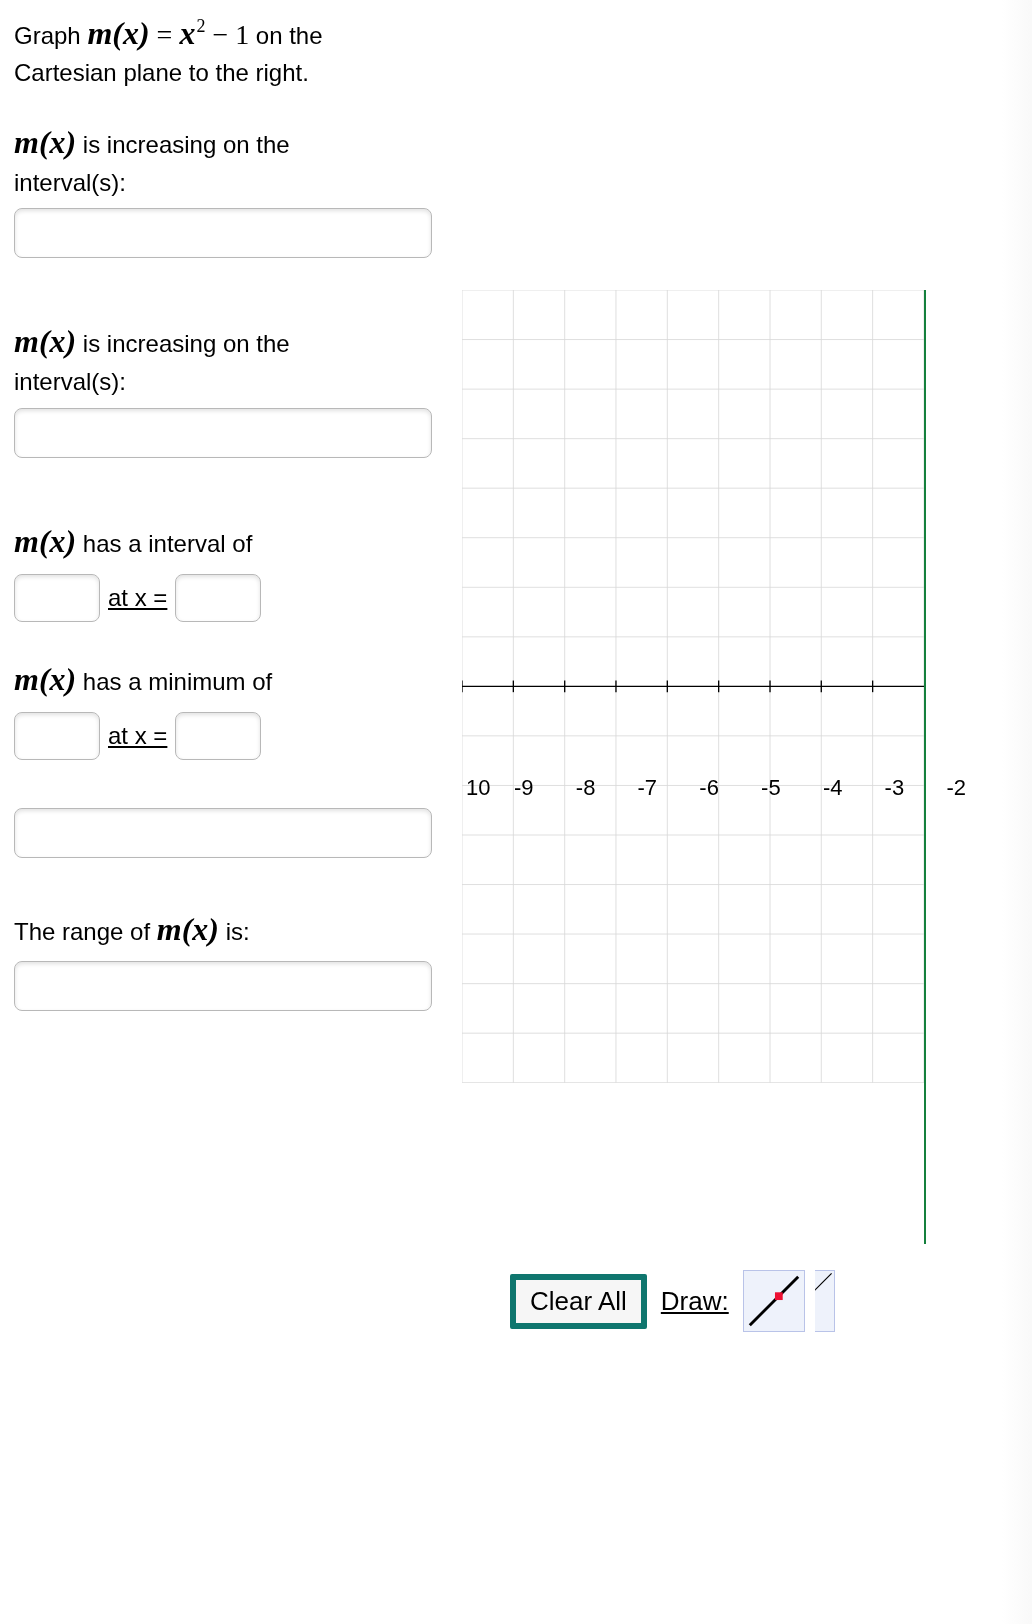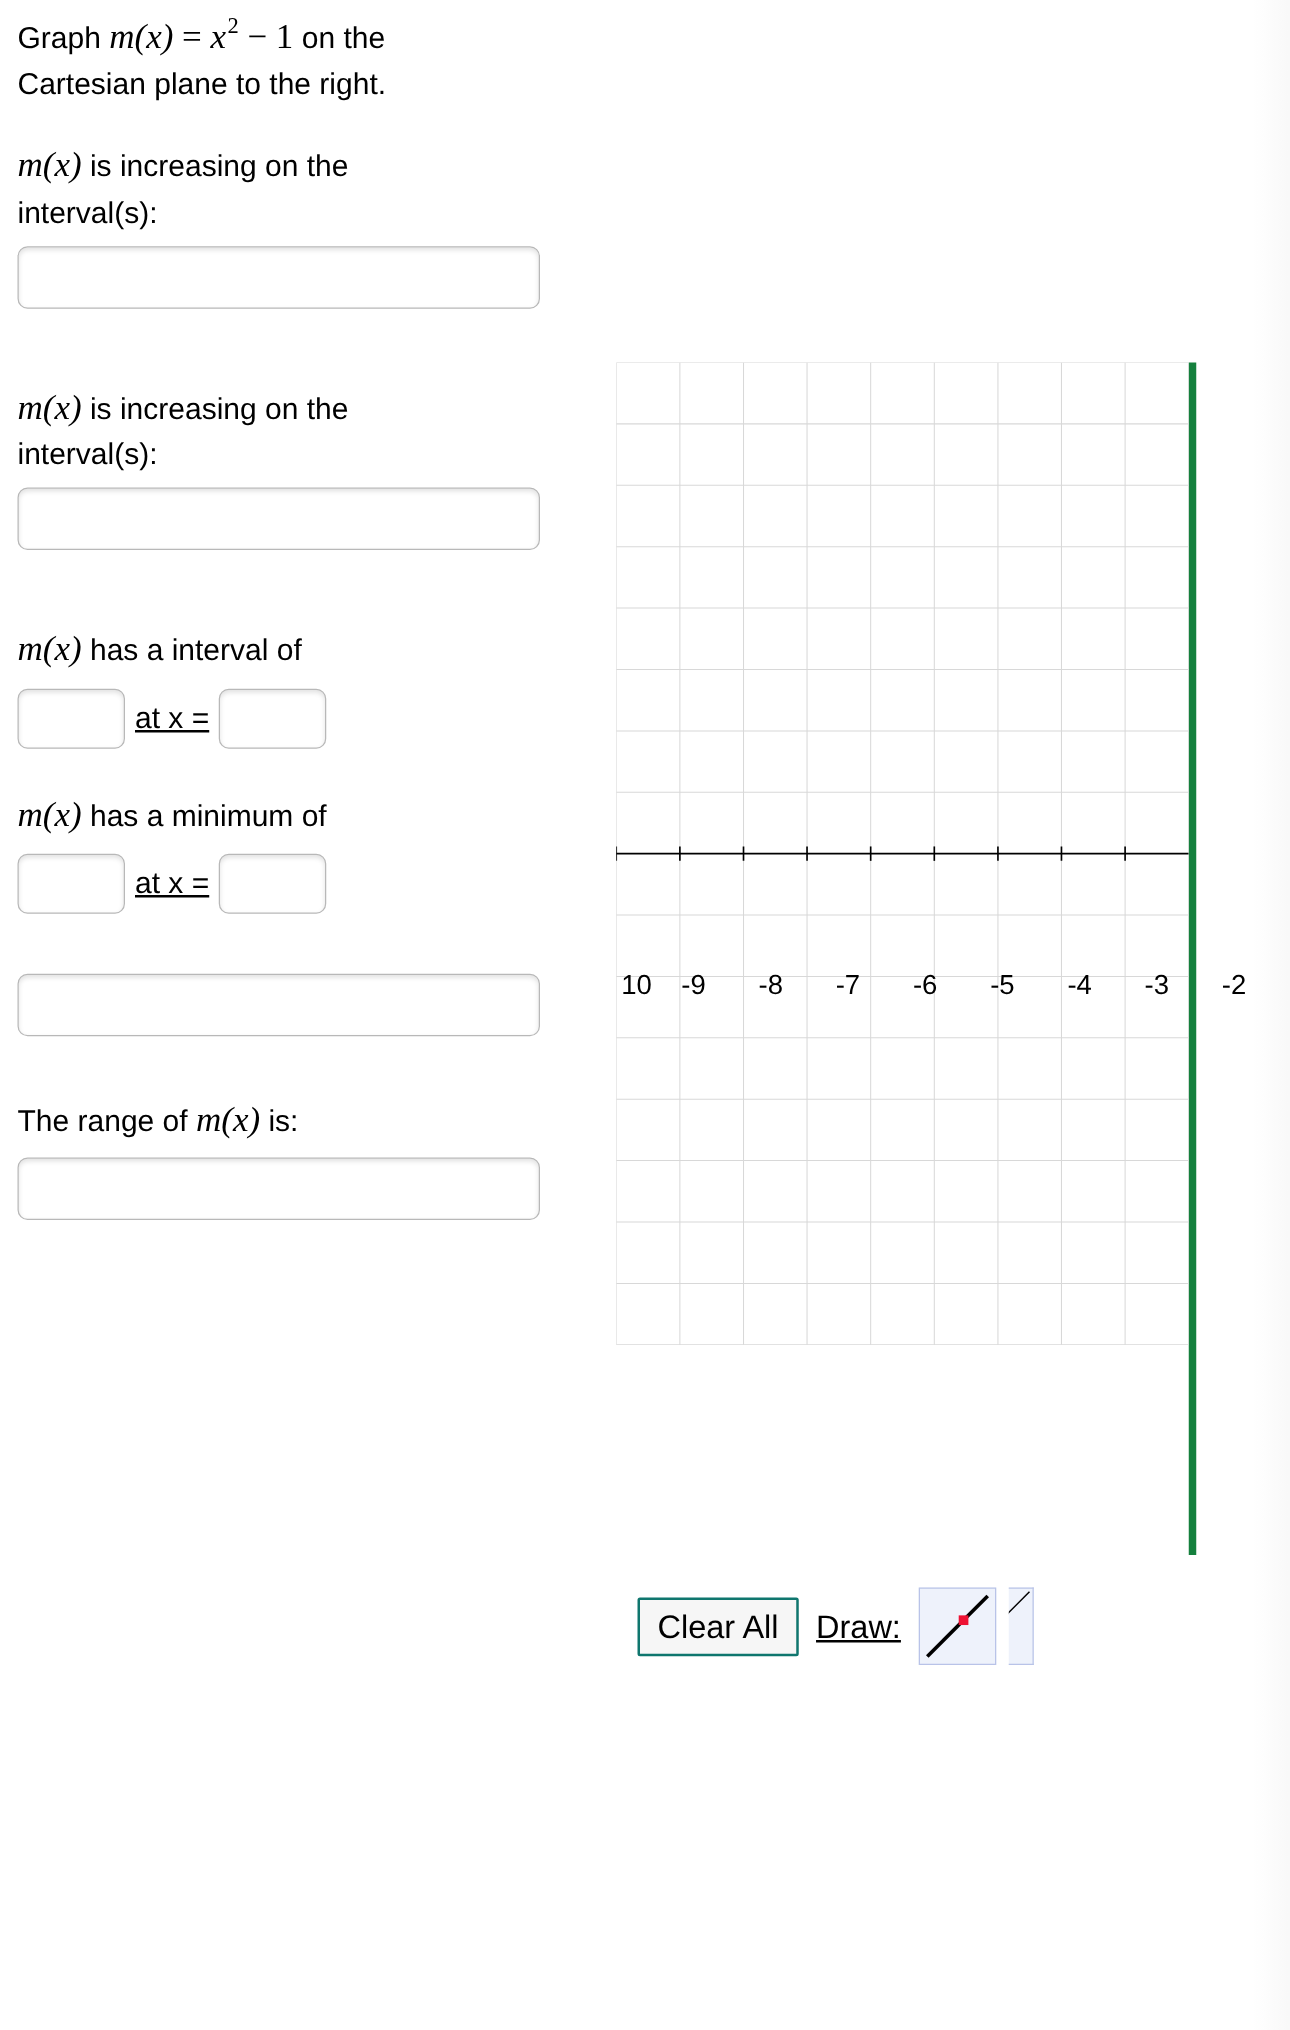--- a/index.html
+++ b/index.html
@@ -23,21 +23,21 @@
   }
   .right-col {
     flex: 1;
     padding-left: 8px;
     padding-top: 280px;
   }
   .para {
     margin-bottom: 28px;
     line-height: 1.45;
   }
-  .math-i { font-family: 'Times New Roman', serif; font-style: italic; font-size: 28px; }
+  .math-i { font-family: 'Times New Roman', serif; font-style: italic; font-size: 32px; font-weight: bold; }
   .math-r { font-family: 'Times New Roman', serif; font-style: normal; font-size: 28px; }
   .sup { font-family: 'Times New Roman', serif; font-style: normal; font-size: 18px; position: relative; top: -12px; margin-left: 1px; }
   .prompt-line { line-height: 1.45; }
   .gap-md { height: 48px; }
   .gap-lg { height: 60px; }
 
   .input-long {
     width: 418px;
     height: 50px;
     border: 1px solid #b8b8b8;
@@ -60,22 +60,21 @@
     vertical-align: middle;
   }
   .inline-row { display: flex; align-items: center; gap: 8px; margin-top: 10px; text-decoration: underline; }
   .inline-row .lbl { font-size: 24px; }
 
   
   .grid-wrap {
     width: 464px;
     height: 954px;
     position: relative;
-    border-right: 6px solid #15803d;
-    margin-left: 31px;
+    border-right: 2px solid #15803d;
   }
   .grid-svg { position: absolute; inset: 0; }
   .axis-labels {
     position: absolute;
     top: 50%;
     left: 0;
     width: 100%;
     transform: translateY(-50%);
     display: flex;
     font-family: Verdana, Geneva, sans-serif;
@@ -93,21 +92,21 @@
     margin-top: 26px;
     display: flex;
     align-items: center;
     gap: 10px;
     padding-left: 48px;
   }
   .btn-clear {
     font-size: 26px;
     font-family: Verdana, Geneva, sans-serif;
     background: #f6f6f6;
-    border: 2px solid #0f766e;
+    border: 6px solid #0f766e;
     padding: 6px 14px;
     border-radius: 2px;
     cursor: pointer;
   }
   .draw-label { font-size: 26px; padding: 0 4px; text-decoration: underline; }
   .tool-swatch {
     width: 62px;
     height: 62px;
     background: #eef2fb;
     border: 1px solid #b9c3e8;

